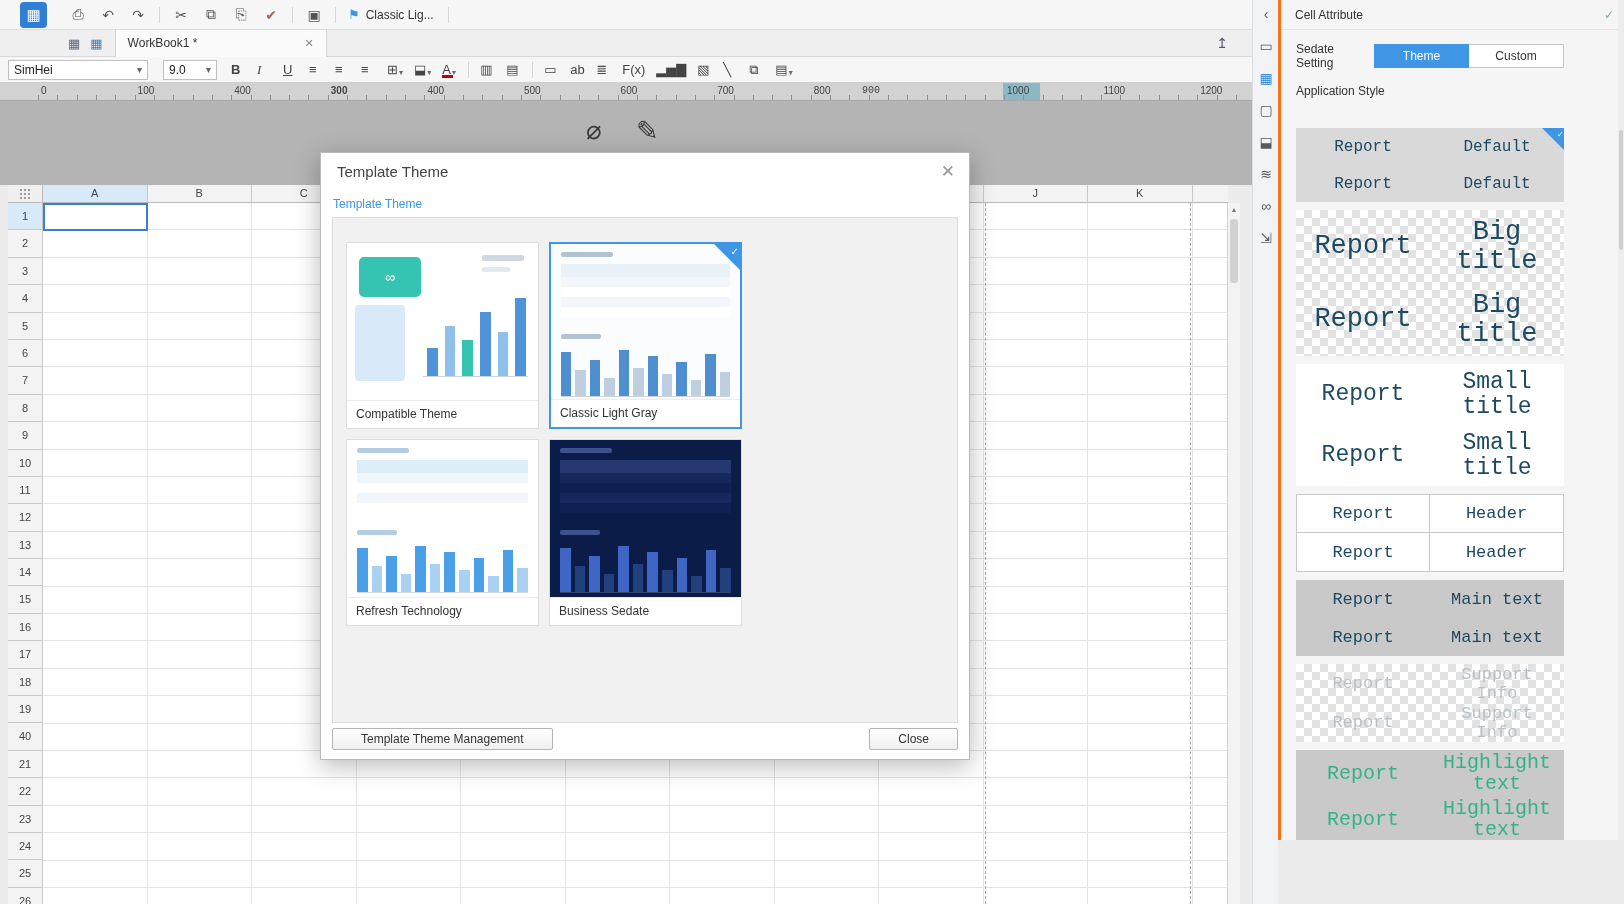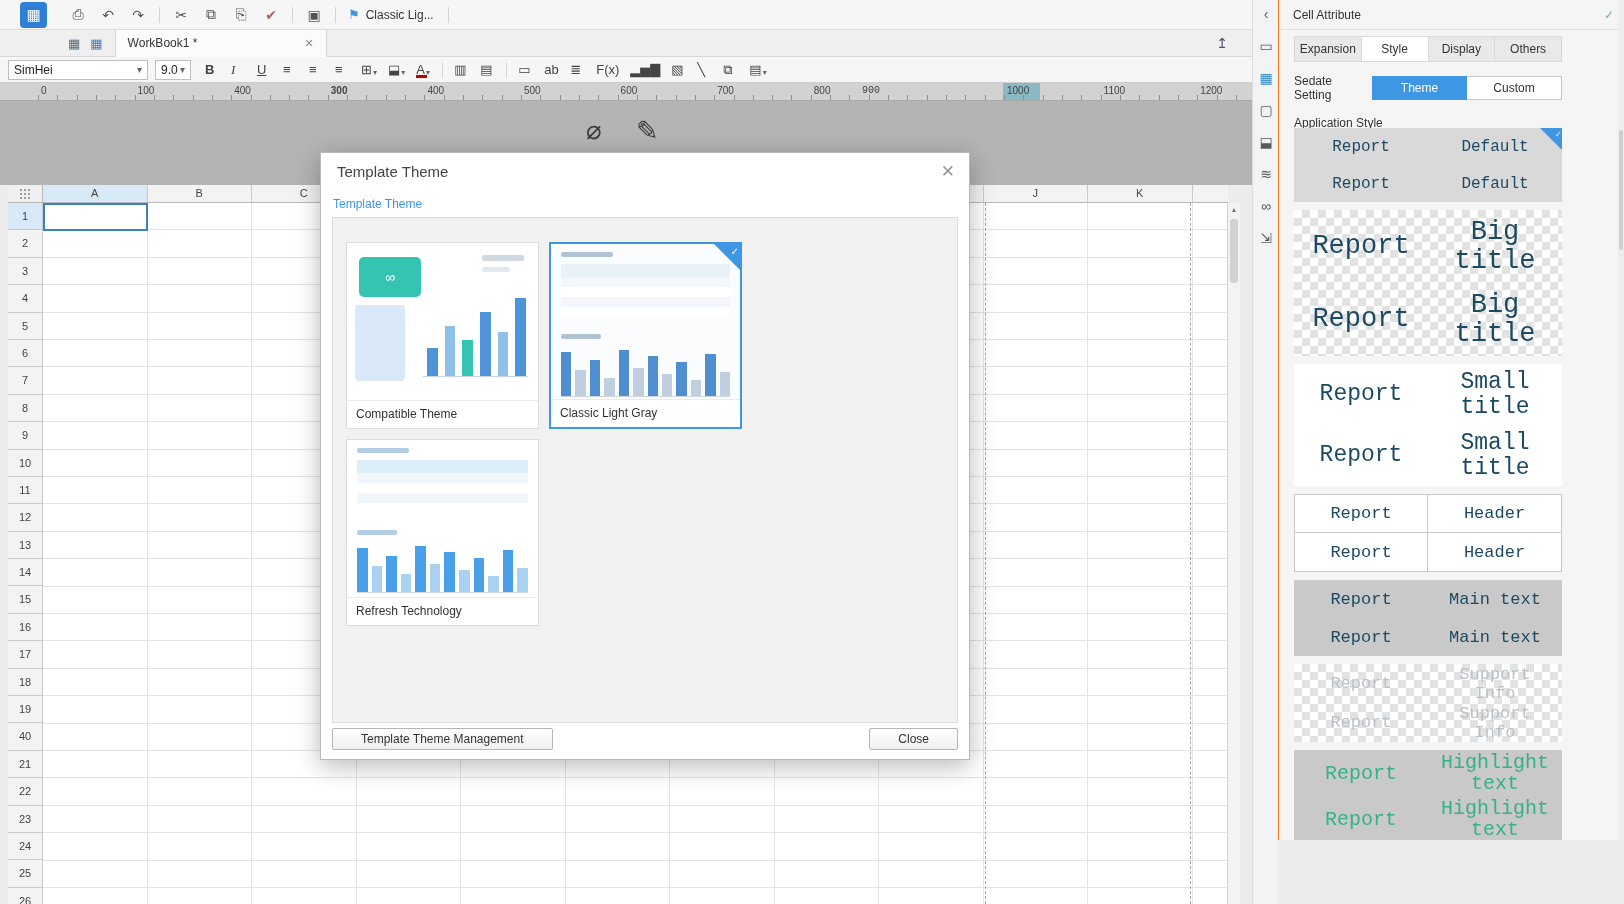--- a/index.html
+++ b/index.html
@@ -26,21 +26,21 @@
   .wbtab{height:27px;margin-left:12px;background:#fbfbfb;border-left:1px solid #d5d5d5;border-right:1px solid #d5d5d5;
          display:flex;align-items:center;padding:0 12px;width:212px;justify-content:space-between;cursor:pointer}
   .wbtab .tlabel{font-size:12px;color:#333}
   .wbtab .tclose{font-size:11px;color:#888;cursor:pointer}
   .export-ic{position:absolute;right:24px;top:5px;font-size:14px;color:#556;cursor:pointer}
 
   .fmtbar{position:absolute;left:0;top:57px;width:100%;height:26px;background:#f6f6f6;border-bottom:1px solid #cfcfcf;display:flex;align-items:center}
   .select{height:20px;background:#fff;border:1px solid #bfbfbf;display:flex;align-items:center;justify-content:space-between;
           padding:0 5px;font-size:12px;color:#222;cursor:pointer}
   .font-select{width:140px;margin-left:8px}
-  .size-select{width:36px;margin-left:7px}
+  .size-select{width:54px;margin-left:15px}
   .select .caret{color:#666;font-size:10px}
   .fmt-ics{display:flex;align-items:center;gap:11px;margin-left:14px}
   .fmt-ic{font-size:13px;color:#444;min-width:15px;text-align:center;cursor:pointer;position:relative;display:inline-flex;align-items:flex-end}
   .fmt-ic.b{font-weight:bold}
   .fmt-ic.i{font-style:italic;font-family:"Liberation Serif",serif}
   .fmt-ic.u{text-decoration:underline}
   .fmt-ic .mini-caret{font-size:8px;color:#666;margin-left:1px}
   .fmt-ic .colorbar{position:absolute;left:0;right:4px;bottom:-1px;height:3px}
 
   .ruler{position:absolute;left:0;top:83px;width:1252px;height:18px;background:#d2d2d2;border-bottom:1px solid #a8a8a8;overflow:hidden}
@@ -75,21 +75,21 @@
   .vscroll{position:absolute;right:12px;top:18px;width:13px;bottom:0;background:#f3f3f3;border-left:1px solid #d2d2d2}
   .varrow{font-size:7px;color:#777;text-align:center;padding-top:3px;cursor:pointer}
   .vthumb{position:absolute;left:2px;right:2px;top:16px;height:64px;background:#d2d2d2;border-radius:3px;cursor:pointer}
 
   
   .right-strip{position:absolute;left:1252px;top:0;width:26px;height:904px;background:#f2f3f4;border-left:1px solid #ddd}
   .rs-ic{position:absolute;left:0;width:26px;text-align:center;font-size:14px;color:#5a5a5a;cursor:pointer}
   .rs-ic.active{color:#2f86d6}
 
   
-  .right-panel{position:absolute;left:1278px;top:0;width:346px;height:840px;background:#f5f5f6;border-left:1px solid #f97316;overflow:hidden}
+  .right-panel{position:absolute;left:1278px;top:0;width:346px;height:840px;background:#f5f5f6;border-left:3px solid #f97316;overflow:hidden}
   .pa-header{height:30px;border-bottom:1px solid #e3e3e3;display:flex;align-items:center;justify-content:space-between;padding:0 10px 0 14px}
   .pa-title{font-size:12px;color:#333}
   .pa-check{color:#8aa;font-size:12px;cursor:pointer}
   .pa-tabs{display:flex;width:268px;margin:6px 0 0 15px}
   .pa-tab{flex:1;text-align:center;font-size:12px;color:#333;background:#e9e9e9;border:1px solid #d9d9d9;border-left:none;
           padding:5px 0;cursor:pointer;white-space:nowrap}
   .pa-tab:first-child{border-left:1px solid #d9d9d9}
   .pa-tab.active{background:#fff}
   .pa-stylerow{display:flex;align-items:center;margin:12px 0 0 15px;width:268px;justify-content:space-between}
   .pa-label{font-size:12px;color:#333}
@@ -384,26 +384,20 @@
       <span class="rs-ic" style="top: 166px;">≋</span>
       <span class="rs-ic" style="top: 198px;">∞</span>
       <span class="rs-ic" style="top: 230px;">⇲</span>
     </div>
 
   <div class="right-panel">
     <div class="pa-header">
       <span class="pa-title">Cell Attribute</span>
       <span class="pa-check">✓</span>
     </div>
-    <div class="pa-tabs" id="patabs">
-        <div class="pa-tab">Expansion</div>
-        <div class="pa-tab active">Style</div>
-        <div class="pa-tab">Display</div>
-        <div class="pa-tab">Others</div>
-      </div>
     <div class="pa-stylerow">
       <span class="pa-label">Sedate Setting</span>
       <div class="toggle">
         <span class="tg tg-theme">Theme</span>
         <span class="tg tg-custom">Custom</span>
       </div>
     </div>
     <div class="pa-appstyle">Application Style</div>
     <div class="previews" id="previews">
         <div class="pv pv-default">
@@ -562,20 +556,48 @@
               <i style="height:40px;background:#4aa0e8"></i>
               <i style="height:22px;background:#a9d2f2"></i>
               <i style="height:34px;background:#4aa0e8"></i>
               <i style="height:16px;background:#a9d2f2"></i>
               <i style="height:42px;background:#4aa0e8"></i>
               <i style="height:24px;background:#a9d2f2"></i>
             </div>
           </div>
           <div class="cap-label">Refresh Technology</div>
         </div>
+        <div class="card">
+          <div class="thumb" style="background: rgb(12, 28, 72);">
+            <div class="th-cap" style="background:#4a5f9e"></div>
+      <div class="th-table">
+              <div class="th-head" style="background:#24386f"></div>
+              <div class="th-row" style="background:#16285c"></div>
+              <div class="th-row" style="background:#0f2152"></div>
+              <div class="th-row" style="background:#16285c"></div>
+              <div class="th-row" style="background:#0f2152"></div>
+            </div>
+      <div class="th-cap2" style="background:#4a5f9e"></div>
+      <div class="th-chart">
+              <i style="height:44px;background:#3f66c4"></i>
+              <i style="height:26px;background:#22407e"></i>
+              <i style="height:36px;background:#3f66c4"></i>
+              <i style="height:18px;background:#22407e"></i>
+              <i style="height:46px;background:#3f66c4"></i>
+              <i style="height:28px;background:#22407e"></i>
+              <i style="height:40px;background:#3f66c4"></i>
+              <i style="height:22px;background:#22407e"></i>
+              <i style="height:34px;background:#3f66c4"></i>
+              <i style="height:16px;background:#22407e"></i>
+              <i style="height:42px;background:#3f66c4"></i>
+              <i style="height:24px;background:#22407e"></i>
+            </div>
+          </div>
+          <div class="cap-label">Business Sedate</div>
+        </div>
       </div>
     <div class="dlg-footer">
       <span class="btn btn-manage">Template Theme Management</span>
       <span class="btn btn-close">Close</span>
     </div>
   </div>
 
 </div>
 
 </body></html>

